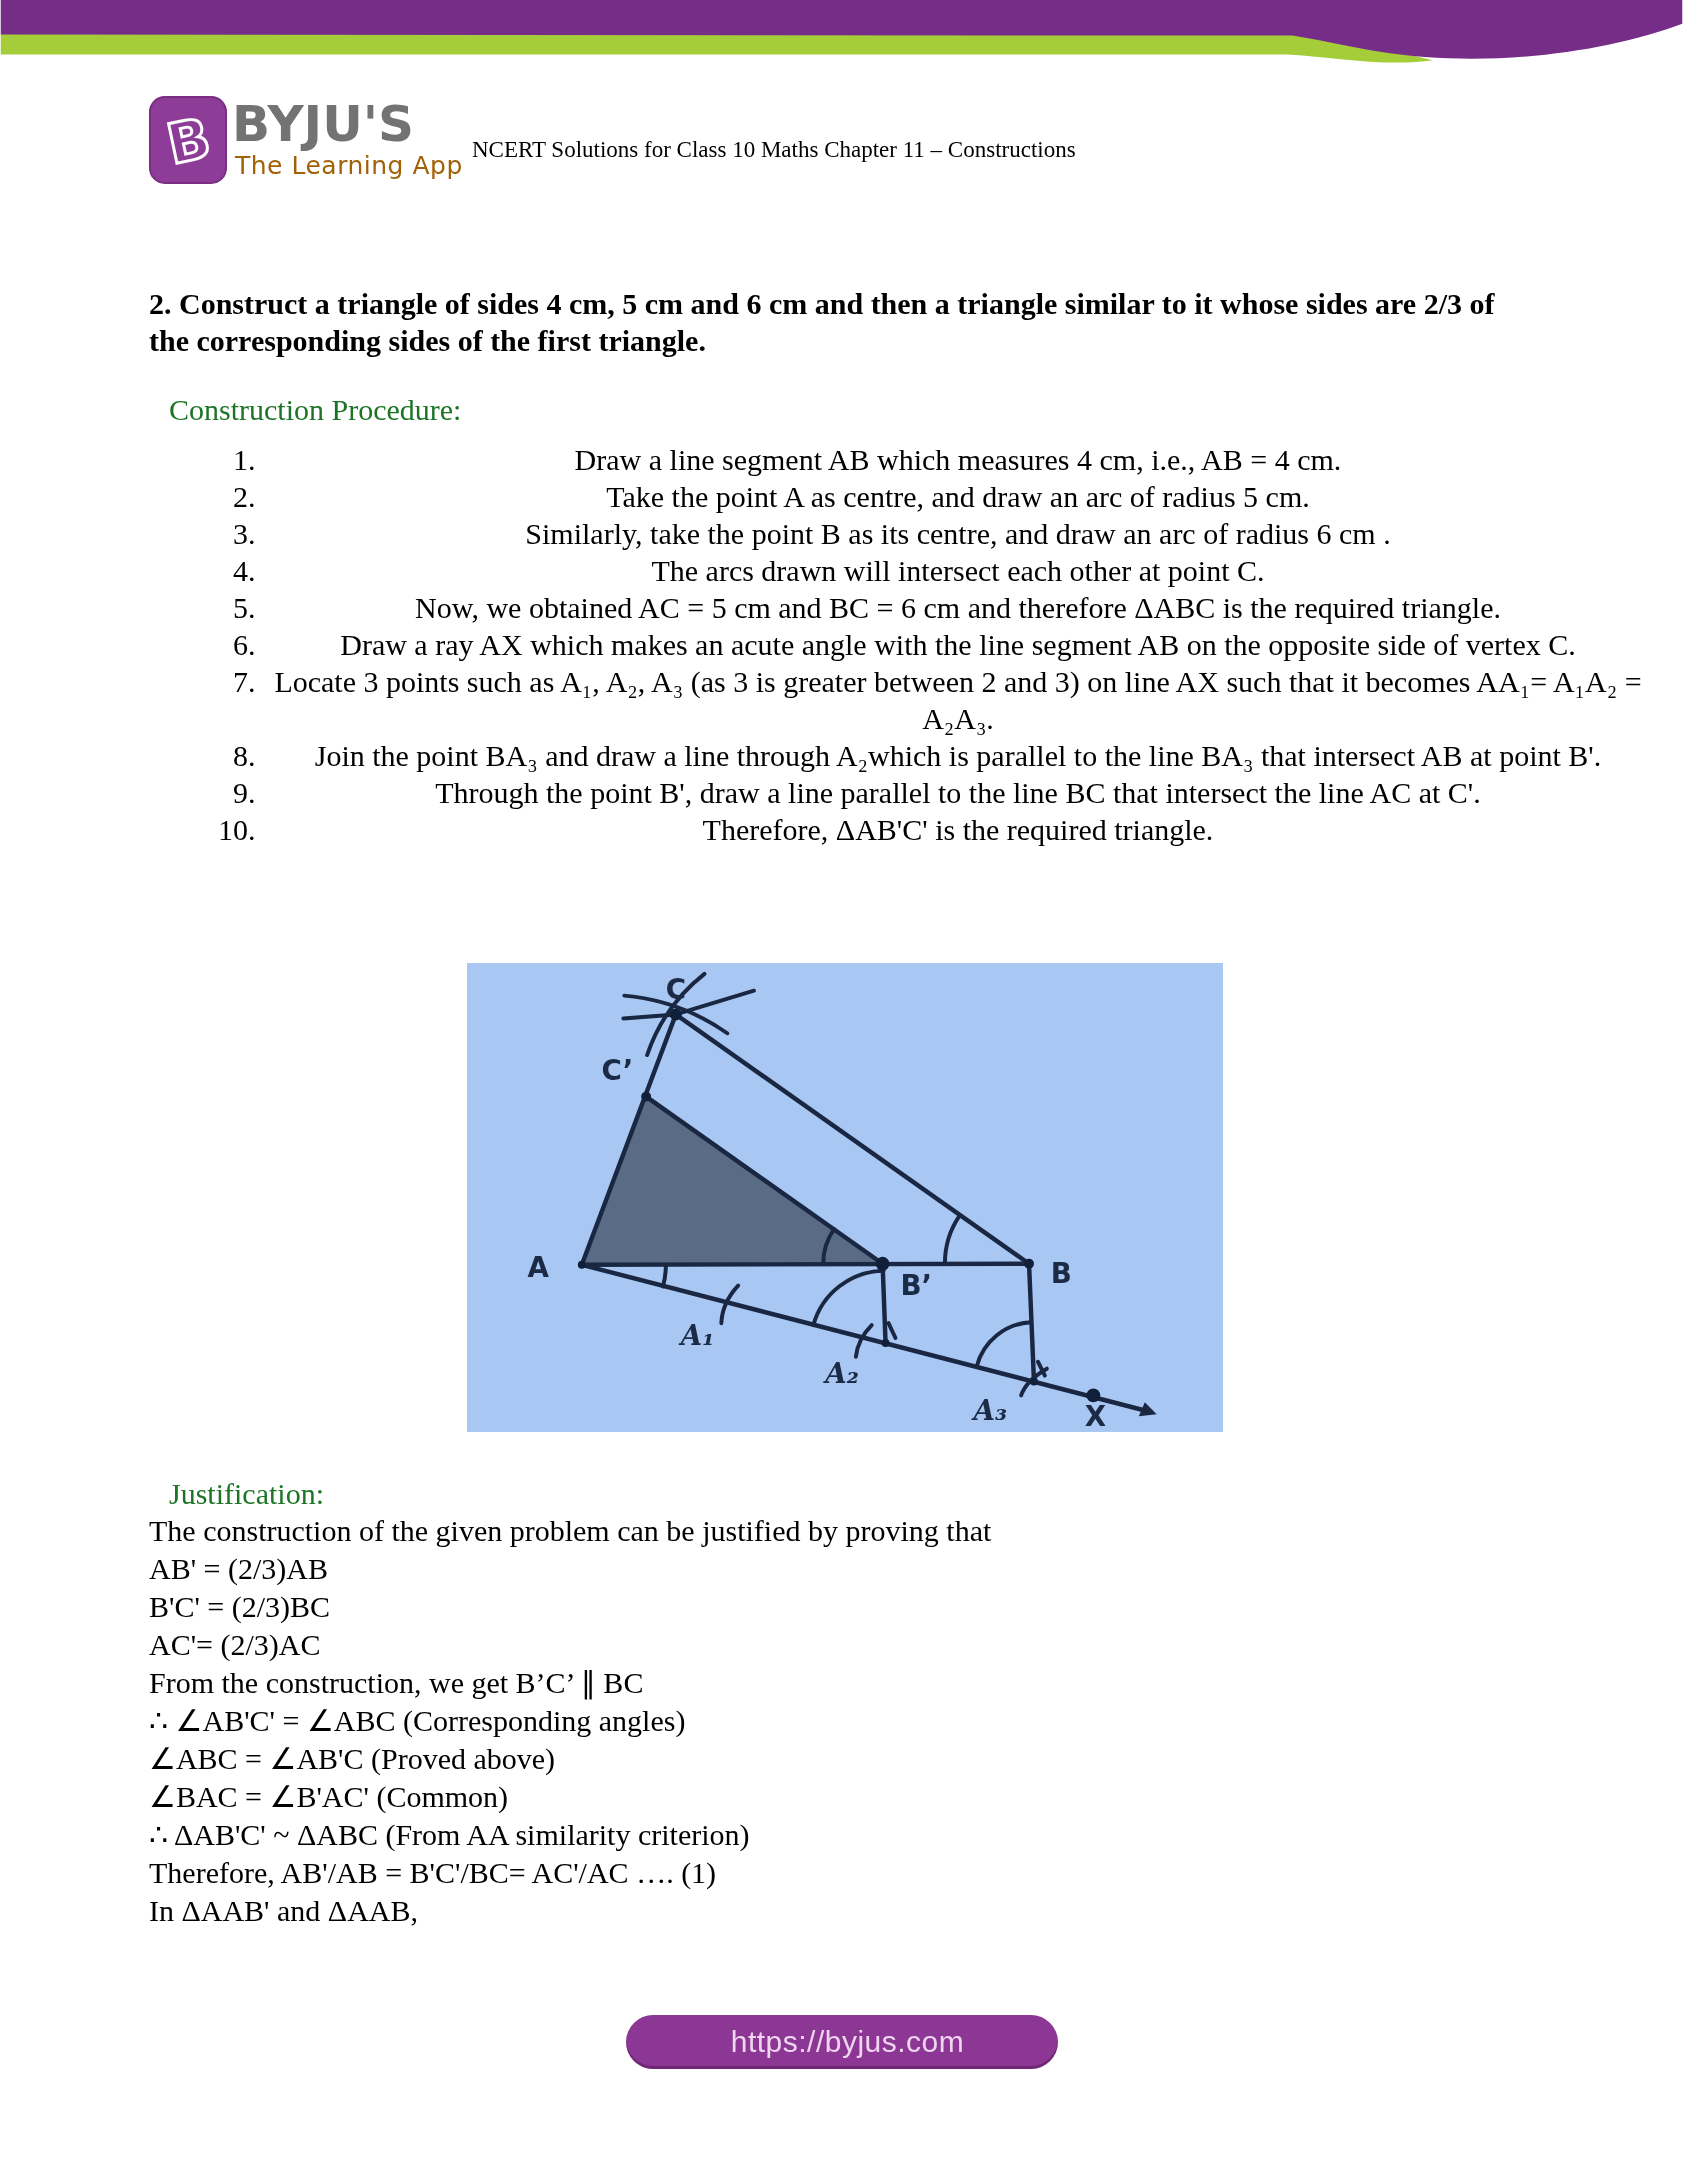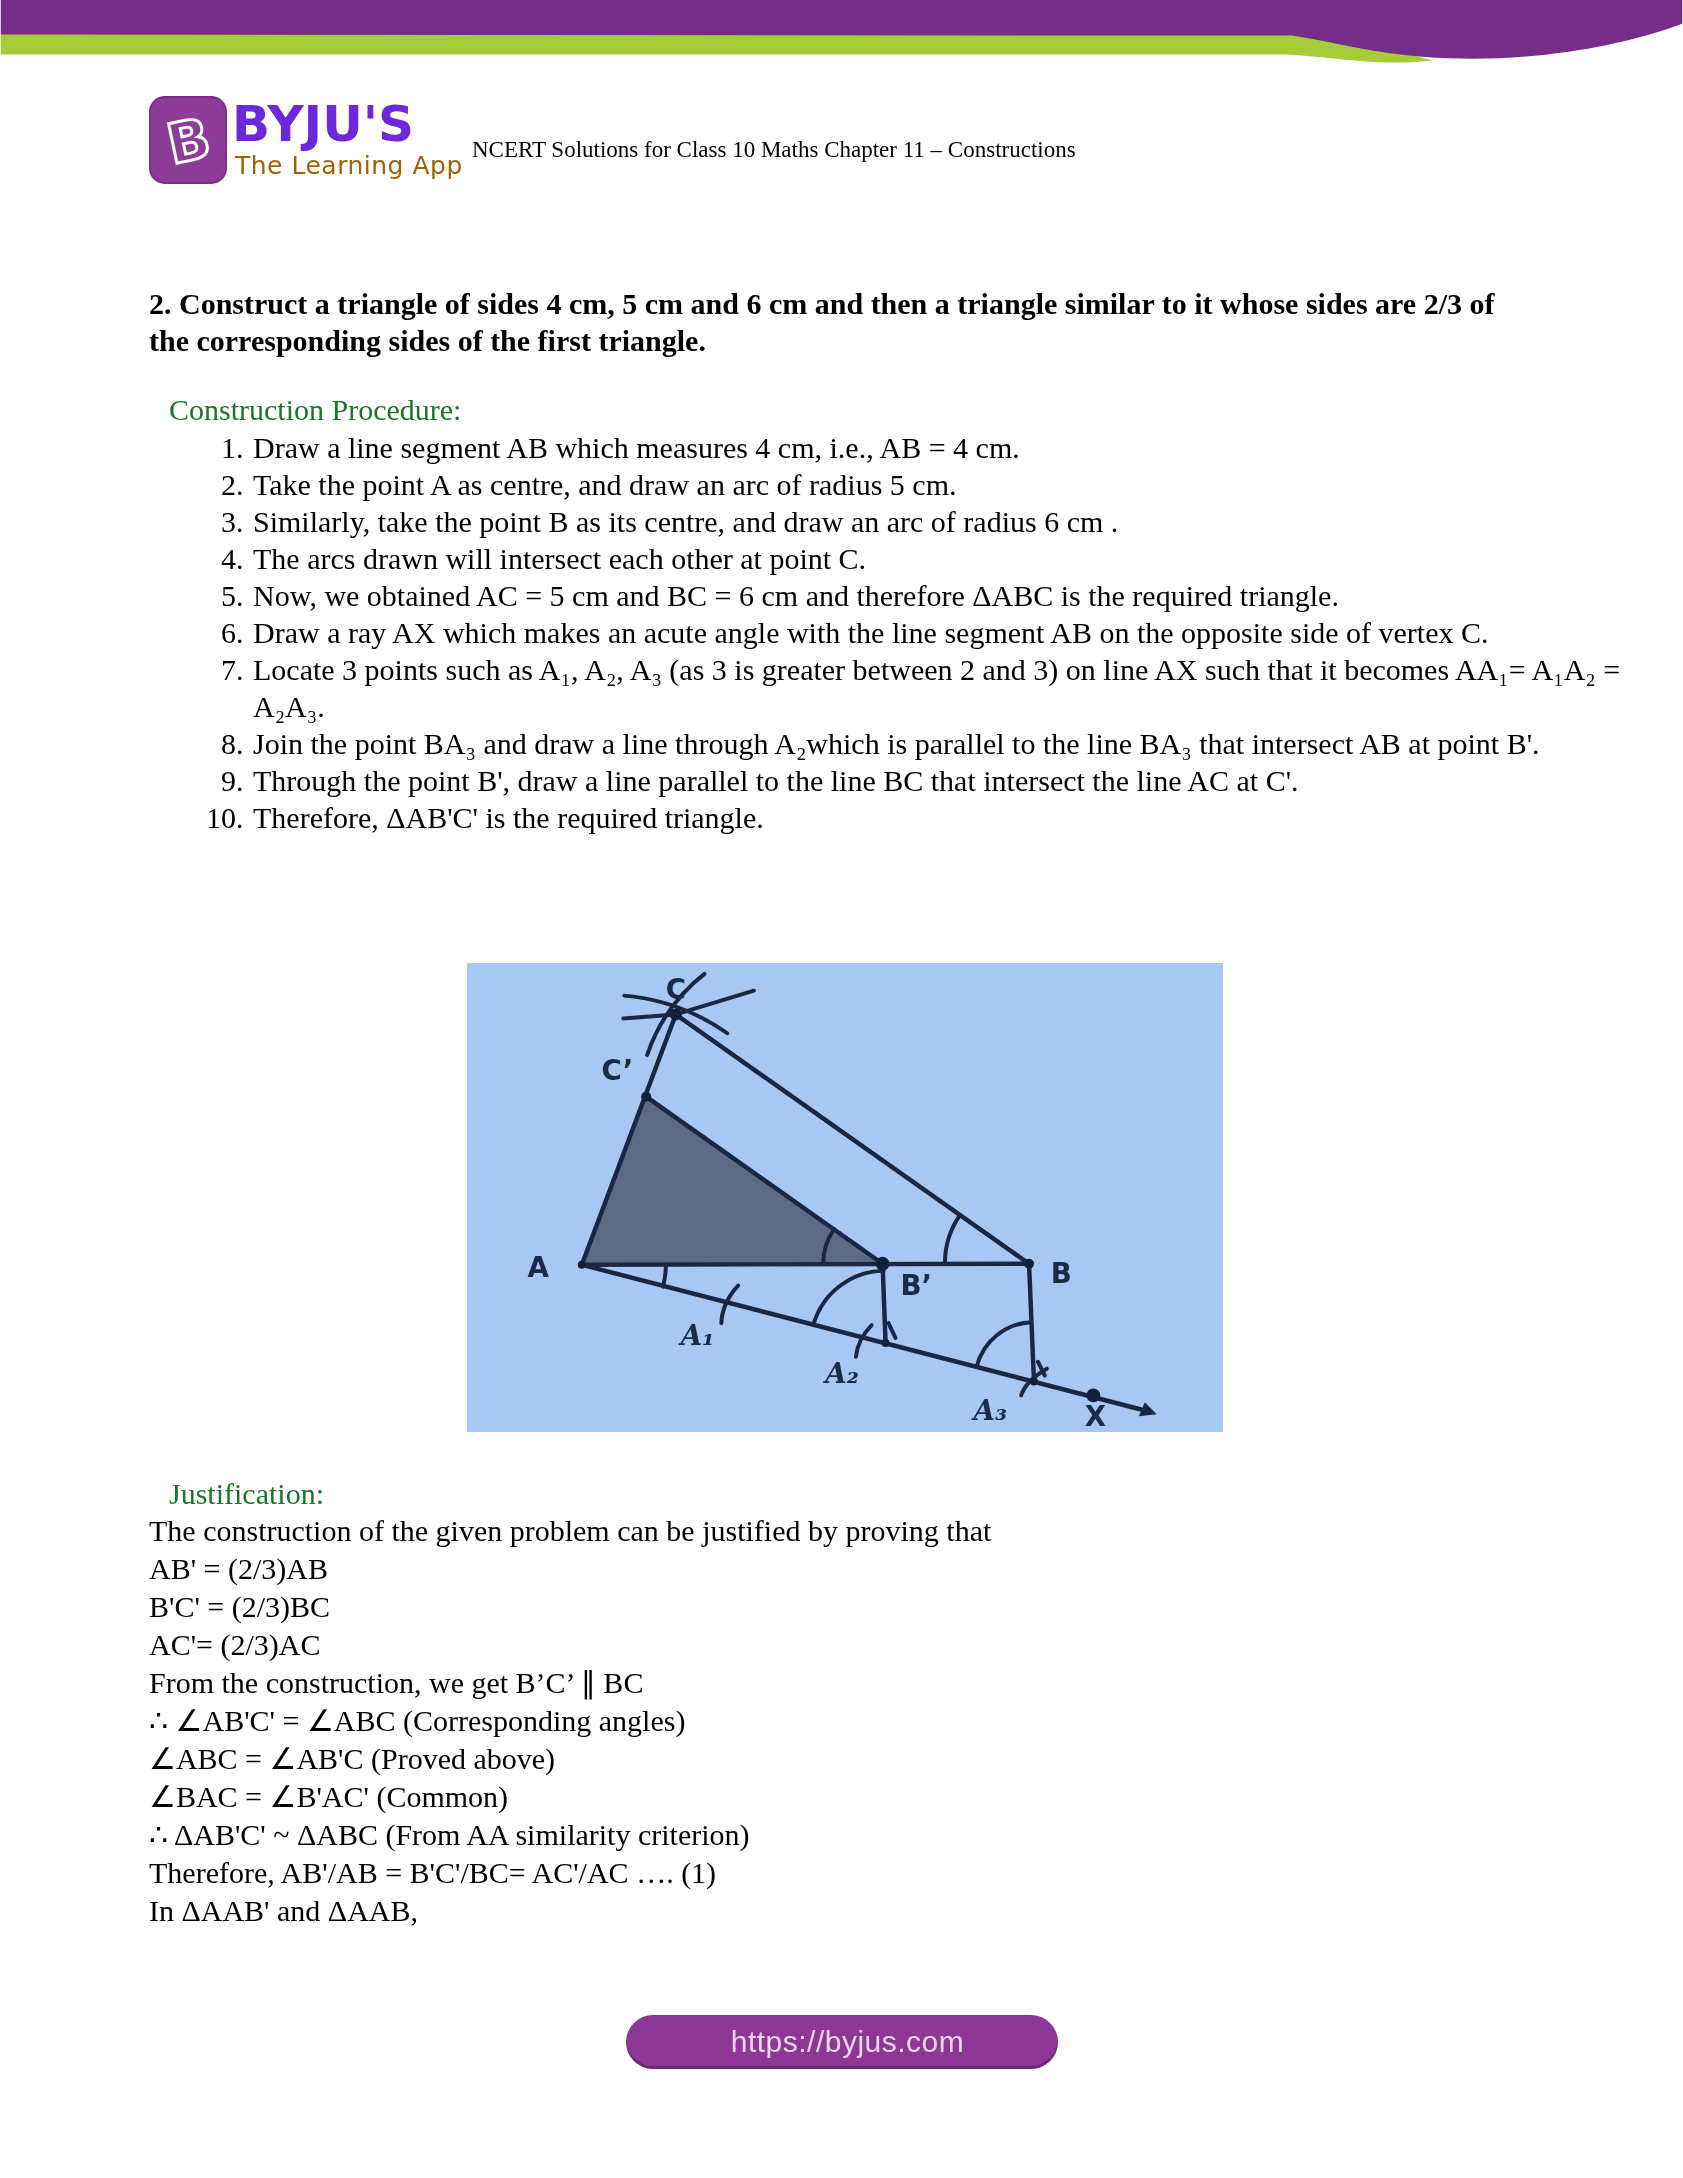--- a/index.html
+++ b/index.html
@@ -15,21 +15,21 @@
 
   
   #banner { left: 0; top: 0; width: 1683px; height: 91px; }
 
   
   #logo-mark { left: 149px; top: 96px; width: 78px; height: 88px; }
   #logo-word {
     left: 232px; top: 95px;
     font-family: "DejaVu Sans", sans-serif;
     font-weight: bold; font-size: 50px; letter-spacing: 0px;
-    color: #6d28d9; white-space: nowrap;
+    color: #737373; white-space: nowrap;
   }
   #logo-tagline {
     left: 235px; top: 151px;
     font-family: "DejaVu Sans", sans-serif;
     font-weight: 500; font-size: 25px; letter-spacing: 0.5px;
     color: #a16207; white-space: nowrap;
   }
 
   
   #page-title {
@@ -44,23 +44,24 @@
   }
 
   .green-heading {
     font-size: 30px; color: #1c7526; line-height: 36px; margin-left: 20px;
   }
   #construction-heading { left: 149px; top: 392px; }
 
   
   #steps {
     left: 149px; top: 429px; width: 1388px;
-    margin: 0; padding: 0 0 0 102px;
+    margin: 12px; padding: 0 0 0 102px;
     font-size: 30px; line-height: 37px;
     list-style: decimal outside;
+    text-align: center;
   }
   #steps li { padding-left: 2px; }
 
   
   #figure { left: 467px; top: 963px; width: 756px; height: 469px; }
 
   
   #justification-heading { left: 149px; top: 1476px; }
   #justification-lines {
     left: 149px; top: 1512px; width: 1386px;

